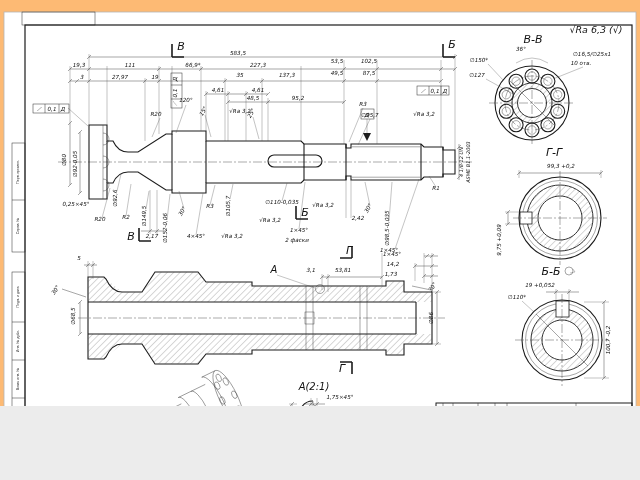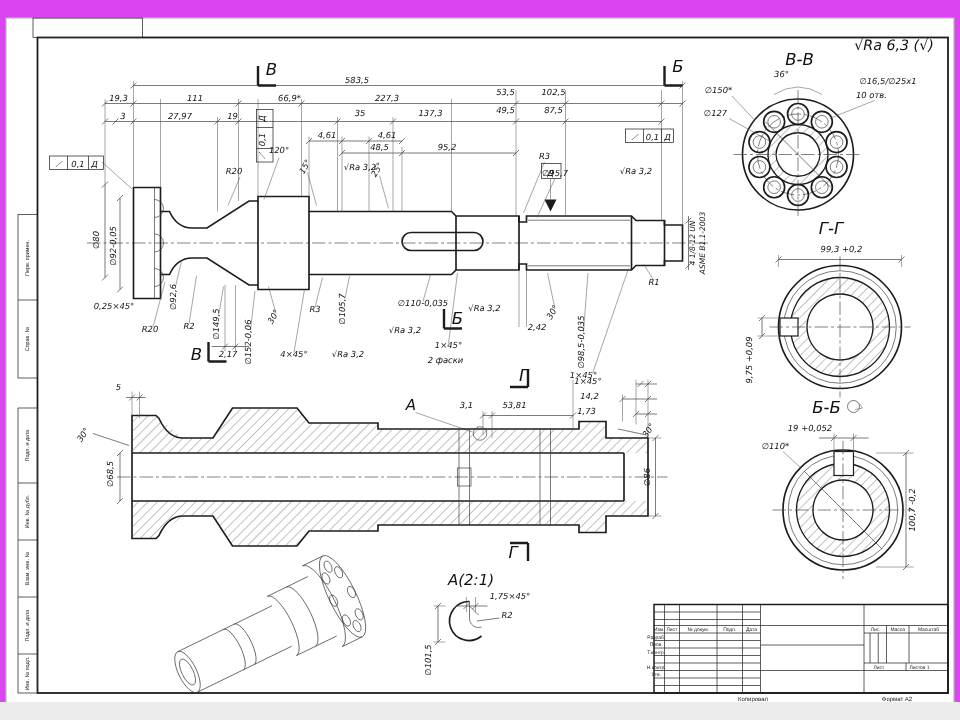--- a/index.html
+++ b/index.html
@@ -1,16 +1,16 @@
 <!DOCTYPE html>
 <html><head>
 <meta charset="utf-8">
 <style>
   html,body{margin:0;padding:0;background:#ececec;}
-  #stage{position:relative;width:640px;height:468px;background:#d946ef;overflow:hidden;}
+  #stage{position:relative;width:640px;height:406px;background:#fdba74;overflow:hidden;}
   svg{position:absolute;left:0;top:0;}
   .thick{stroke:#1c1c1c;stroke-width:1.1;fill:none;}
   .thin{stroke:#3a3a3a;stroke-width:0.45;fill:none;}
   .xthin{stroke:#555;stroke-width:0.35;fill:none;}
   .cl{stroke:#444;stroke-width:0.45;fill:none;stroke-dasharray:9 2 2 2;}
   .frame{stroke:#1c1c1c;stroke-width:1.2;fill:none;}
   .tb{stroke:#2a2a2a;stroke-width:0.5;fill:none;}
   .tbb{stroke:#1c1c1c;stroke-width:1;fill:none;}
   #dim-labels text{font-family:"DejaVu Sans",sans-serif;font-style:italic;fill:#111;text-anchor:middle;}
   #margin-labels text,#tb-labels text{font-family:"Liberation Sans",sans-serif;fill:#222;text-anchor:middle;}

